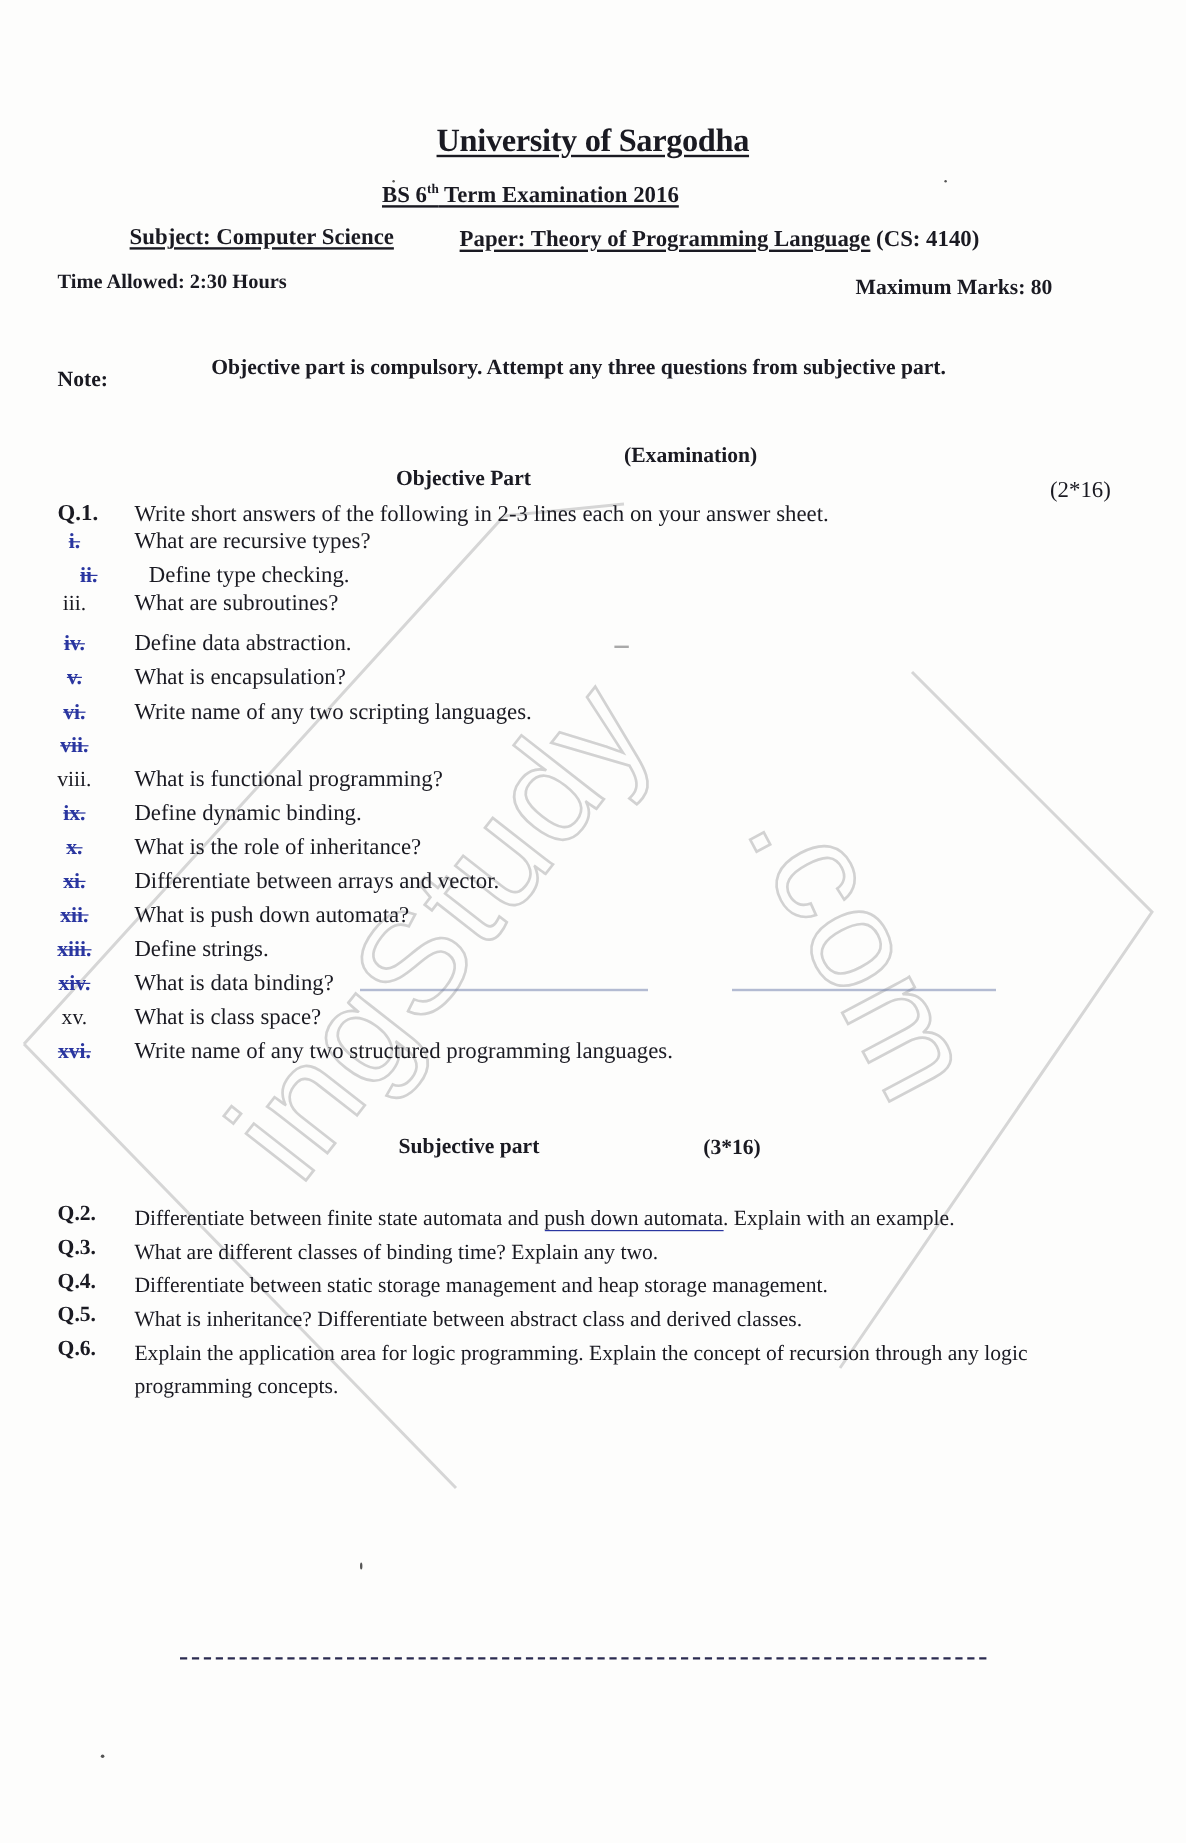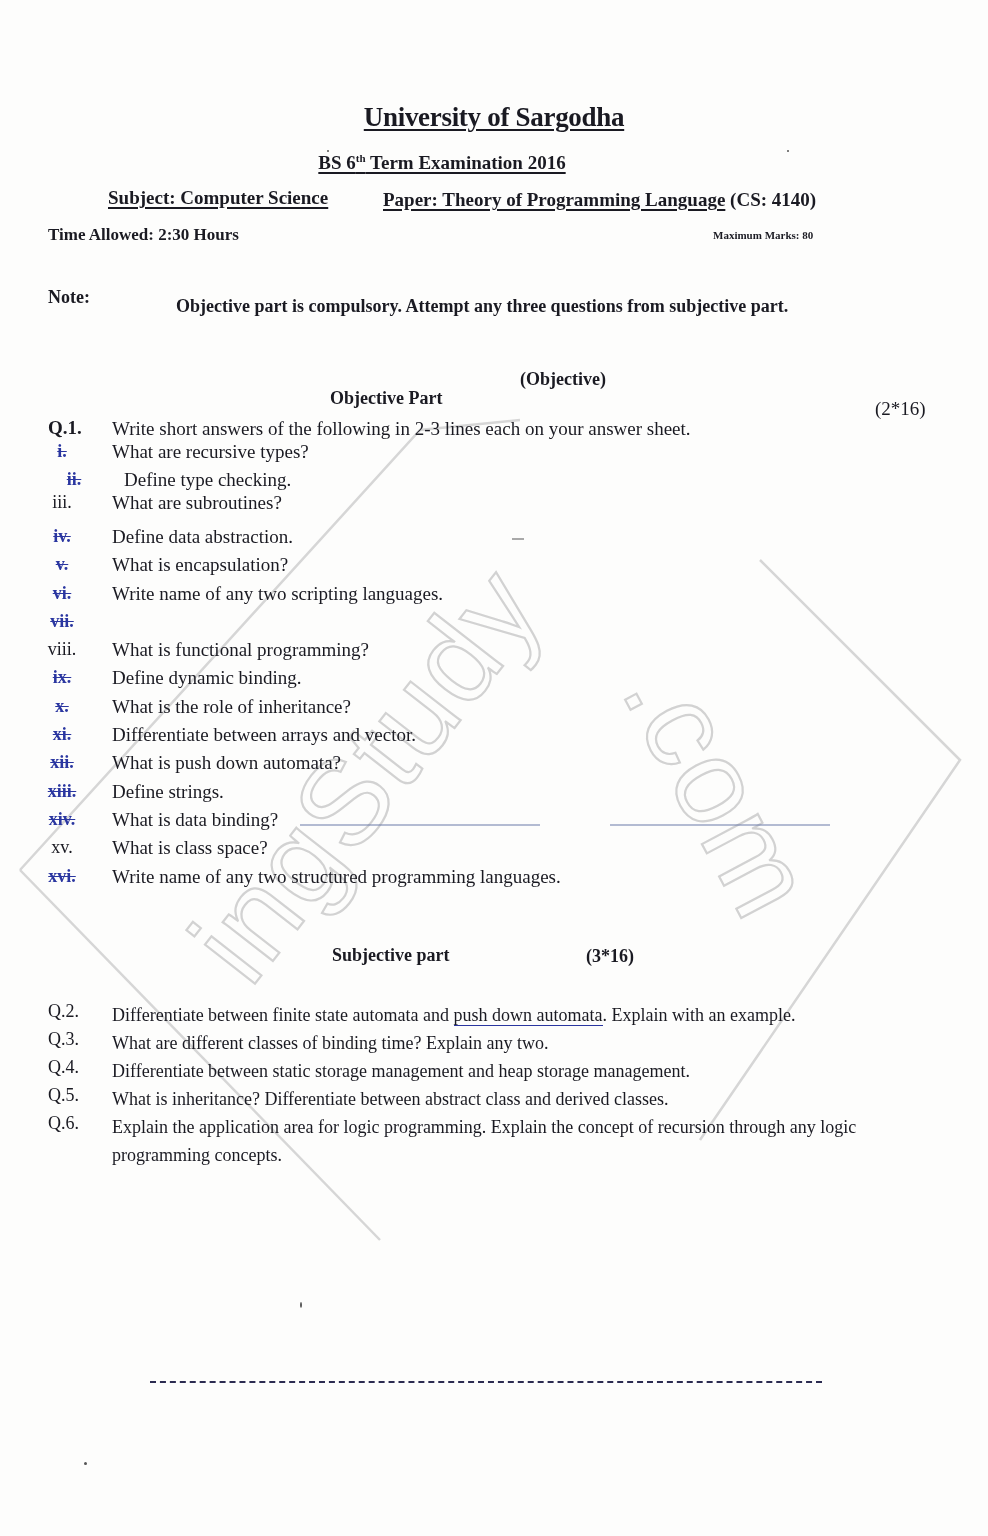--- a/index.html
+++ b/index.html
@@ -13,40 +13,40 @@
     .watermark { position: absolute; left: 0; top: 0; width: 988px; height: 1536px; pointer-events: none; }
     .abs { position: absolute; white-space: nowrap; }
     .ul { text-decoration: underline; text-underline-offset: 3px; text-decoration-thickness: 1.5px; }
 
     .univ { left: 0; width: 988px; text-align: center; top: 102px; font-size: 27px; font-weight: bold; letter-spacing: -0.3px; }
     .exam { left: 0; width: 884px; text-align: center; top: 152px; font-size: 19px; font-weight: bold; }
     .exam sup { font-size: 11px; }
     .subject { left: 108px; top: 187px; font-size: 19px; font-weight: bold; }
     .paper { left: 383px; top: 189px; font-size: 19px; font-weight: bold; }
     .time { left: 48px; top: 225px; font-size: 17px; font-weight: bold; }
-    .marks { left: 713px; top: 229px; font-size: 11px; font-weight: bold; }
-    .note-label { left: 48px; top: 287px; font-size: 18px; font-weight: bold; text-align: center; }
+    .marks { left: 713px; top: 229px; font-size: 18px; font-weight: bold; }
+    .note-label { left: 48px; top: 306px; font-size: 18px; font-weight: bold; text-align: center; }
     .note-text { left: 176px; top: 296px; font-size: 18px; font-weight: bold; }
     .obj-title { left: 330px; top: 368px; font-size: 18px; font-weight: bold; margin-top: 20px; }
     .obj-comp { left: 520px; top: 369px; font-size: 18px; font-weight: bold; }
 
     .q1-num { left: 48px; top: 417px; font-size: 19px; font-weight: bold; }
     .q1-text { left: 112px; top: 418px; font-size: 19px; }
     .q1-marks { left: 875px; top: 398px; font-size: 19px; }
 
     .item { position: absolute; left: 0; width: 988px; height: 28px; }
     .item .num { position: absolute; left: 40px; width: 44px; text-align: center; font-size: 18px; top: 0; }
     .item .num.struck { color: #2a36a0; font-weight: bold; }
     .item .txt { position: absolute; left: 112px; top: 0; font-size: 19px; white-space: nowrap; }
 
     .subj-title { left: 332px; top: 945px; font-size: 18px; font-weight: bold; }
     .subj-marks { left: 586px; top: 946px; font-size: 18px; font-weight: bold; }
 
     .sq { position: absolute; left: 0; width: 988px; }
-    .sq .num { position: absolute; left: 48px; font-size: 18px; font-weight: normal; }
+    .sq .num { position: absolute; left: 48px; font-size: 18px; font-weight: bold; }
     .sq .txt { position: absolute; left: 112px; font-size: 18px; line-height: 28px; width: 820px; white-space: normal; }
     .pen-underline { border-bottom: 1.5px solid #2a36a0; }
 
     .dashline { position: absolute; left: 150px; top: 1381px; width: 672px; height: 0;
       border-top: 2px dashed #2b2b50; }
     .speck { position: absolute; width: 3px; height: 3px; background: #555; border-radius: 50%; }
     .pen-stroke { position: absolute; height: 1.5px; background: #6a7aa8; opacity: 0.5; }
   </style>
 </head>
 <body>
@@ -67,21 +67,21 @@
   <div class="abs exam ul"><span>BS 6</span><sup>th</sup><span> Term Examination 2016</span></div>
   <div class="abs subject ul">Subject: Computer Science</div>
   <div class="abs paper"><span class="ul">Paper: Theory of Programming Language</span><span> (CS: 4140)</span></div>
   <div class="abs time">Time Allowed: 2:30 Hours</div>
   <div class="abs marks">Maximum Marks: 80</div>
 
   <div class="abs note-label">Note:</div>
   <div class="abs note-text">Objective part is compulsory. Attempt any three questions from subjective part.</div>
 
   <div class="abs obj-title">Objective Part</div>
-  <div class="abs obj-comp">(Objective)</div>
+  <div class="abs obj-comp">(Examination)</div>
 
   <div class="abs q1-num">Q.1.</div>
   <div class="abs q1-text">Write short answers of the following in 2-3 lines each on your answer sheet.</div>
   <div class="abs q1-marks">(2*16)</div>
 
   <div id="items">
       <div class="item" style="top: 441px;">
         <span class="num struck" style="text-decoration: line-through;">i.</span>
         <span class="txt">What are recursive types?</span>
       </div>

